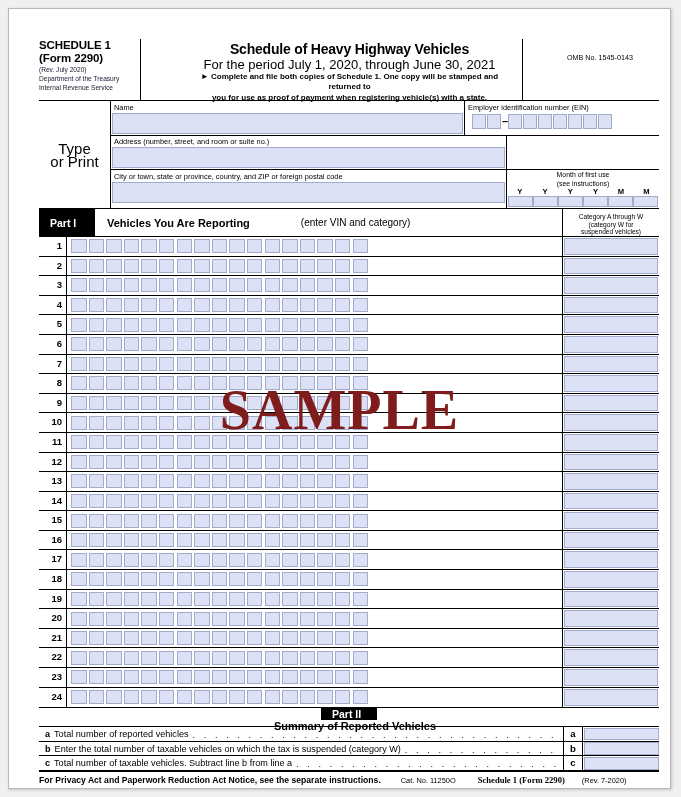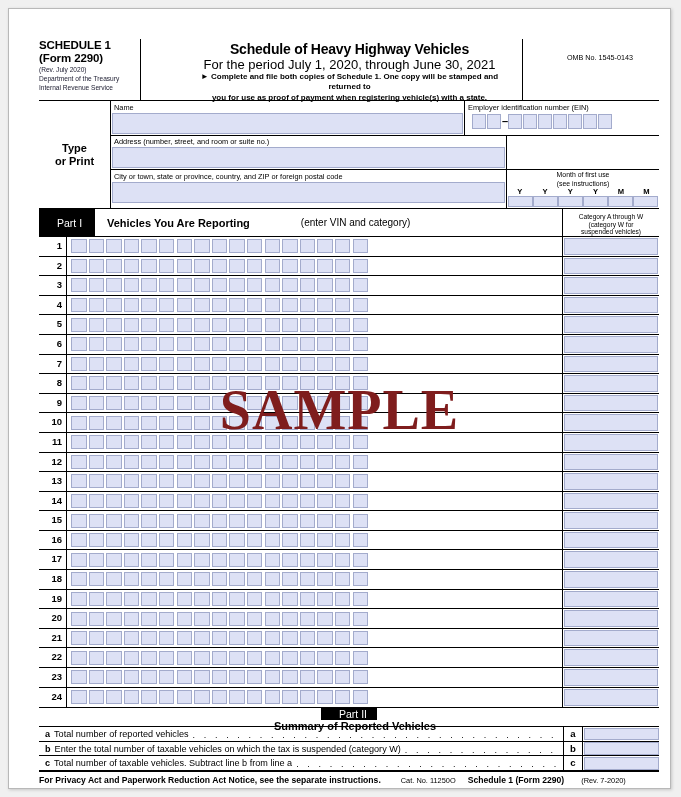--- a/index.html
+++ b/index.html
@@ -106,22 +106,22 @@
     display: flex;
     border-bottom: 1.6px solid #000;
   }
   .typeprint {
     width: 72px;
     border-right: 1.2px solid #000;
     display: flex;
     align-items: center;
     justify-content: center;
     text-align: center;
-    font-size: 11px;
-    font-weight: bold;
+    font-size: 15px;
+    font-weight: normal;
     line-height: 13px;
     box-sizing: border-box;
   }
   .entity-right { flex: 1; }
 
   .erow {
     display: flex;
     border-bottom: 1.2px solid #000;
     box-sizing: border-box;
   }
@@ -177,24 +177,24 @@
   .part-head {
     display: flex;
     align-items: stretch;
     border-bottom: 1.6px solid #000;
   }
   .part-tag {
     width: 56px;
     background: #000;
     color: #fff;
     font-size: 10.5px;
-    font-weight: normal;
+    font-weight: bold;
     display: flex;
     align-items: center;
-    padding-left: 18px;
+    padding-left: 11px;
     box-sizing: border-box;
   }
   .part-title {
     flex: 1;
     display: flex;
     align-items: center;
     padding-left: 12px;
     font-size: 11px;
     font-weight: bold;
     box-sizing: border-box;
@@ -310,21 +310,21 @@
 
   .footer {
     display: flex;
     align-items: baseline;
     padding-top: 2.5px;
     border-top: 1.6px solid #000;
     font-size: 8.6px;
   }
   .ft-privacy { font-weight: bold; }
   .ft-cat { font-size: 7.4px; margin-left: 20px; }
-  .ft-sched { font-weight: bold; margin-left: 12px; font-size: 8.6px; }
+  .ft-sched { font-weight: bold; margin-left: 22px; font-size: 8.6px; font-family: Liberation Serif, serif; }
   .ft-rev { font-size: 7.4px; margin-left: 17px; }
 
   
   .watermark {
     position: absolute;
     left: 0;
     right: 0;
     top: 372px;
     text-align: center;
     font-family: "Liberation Serif", serif;

